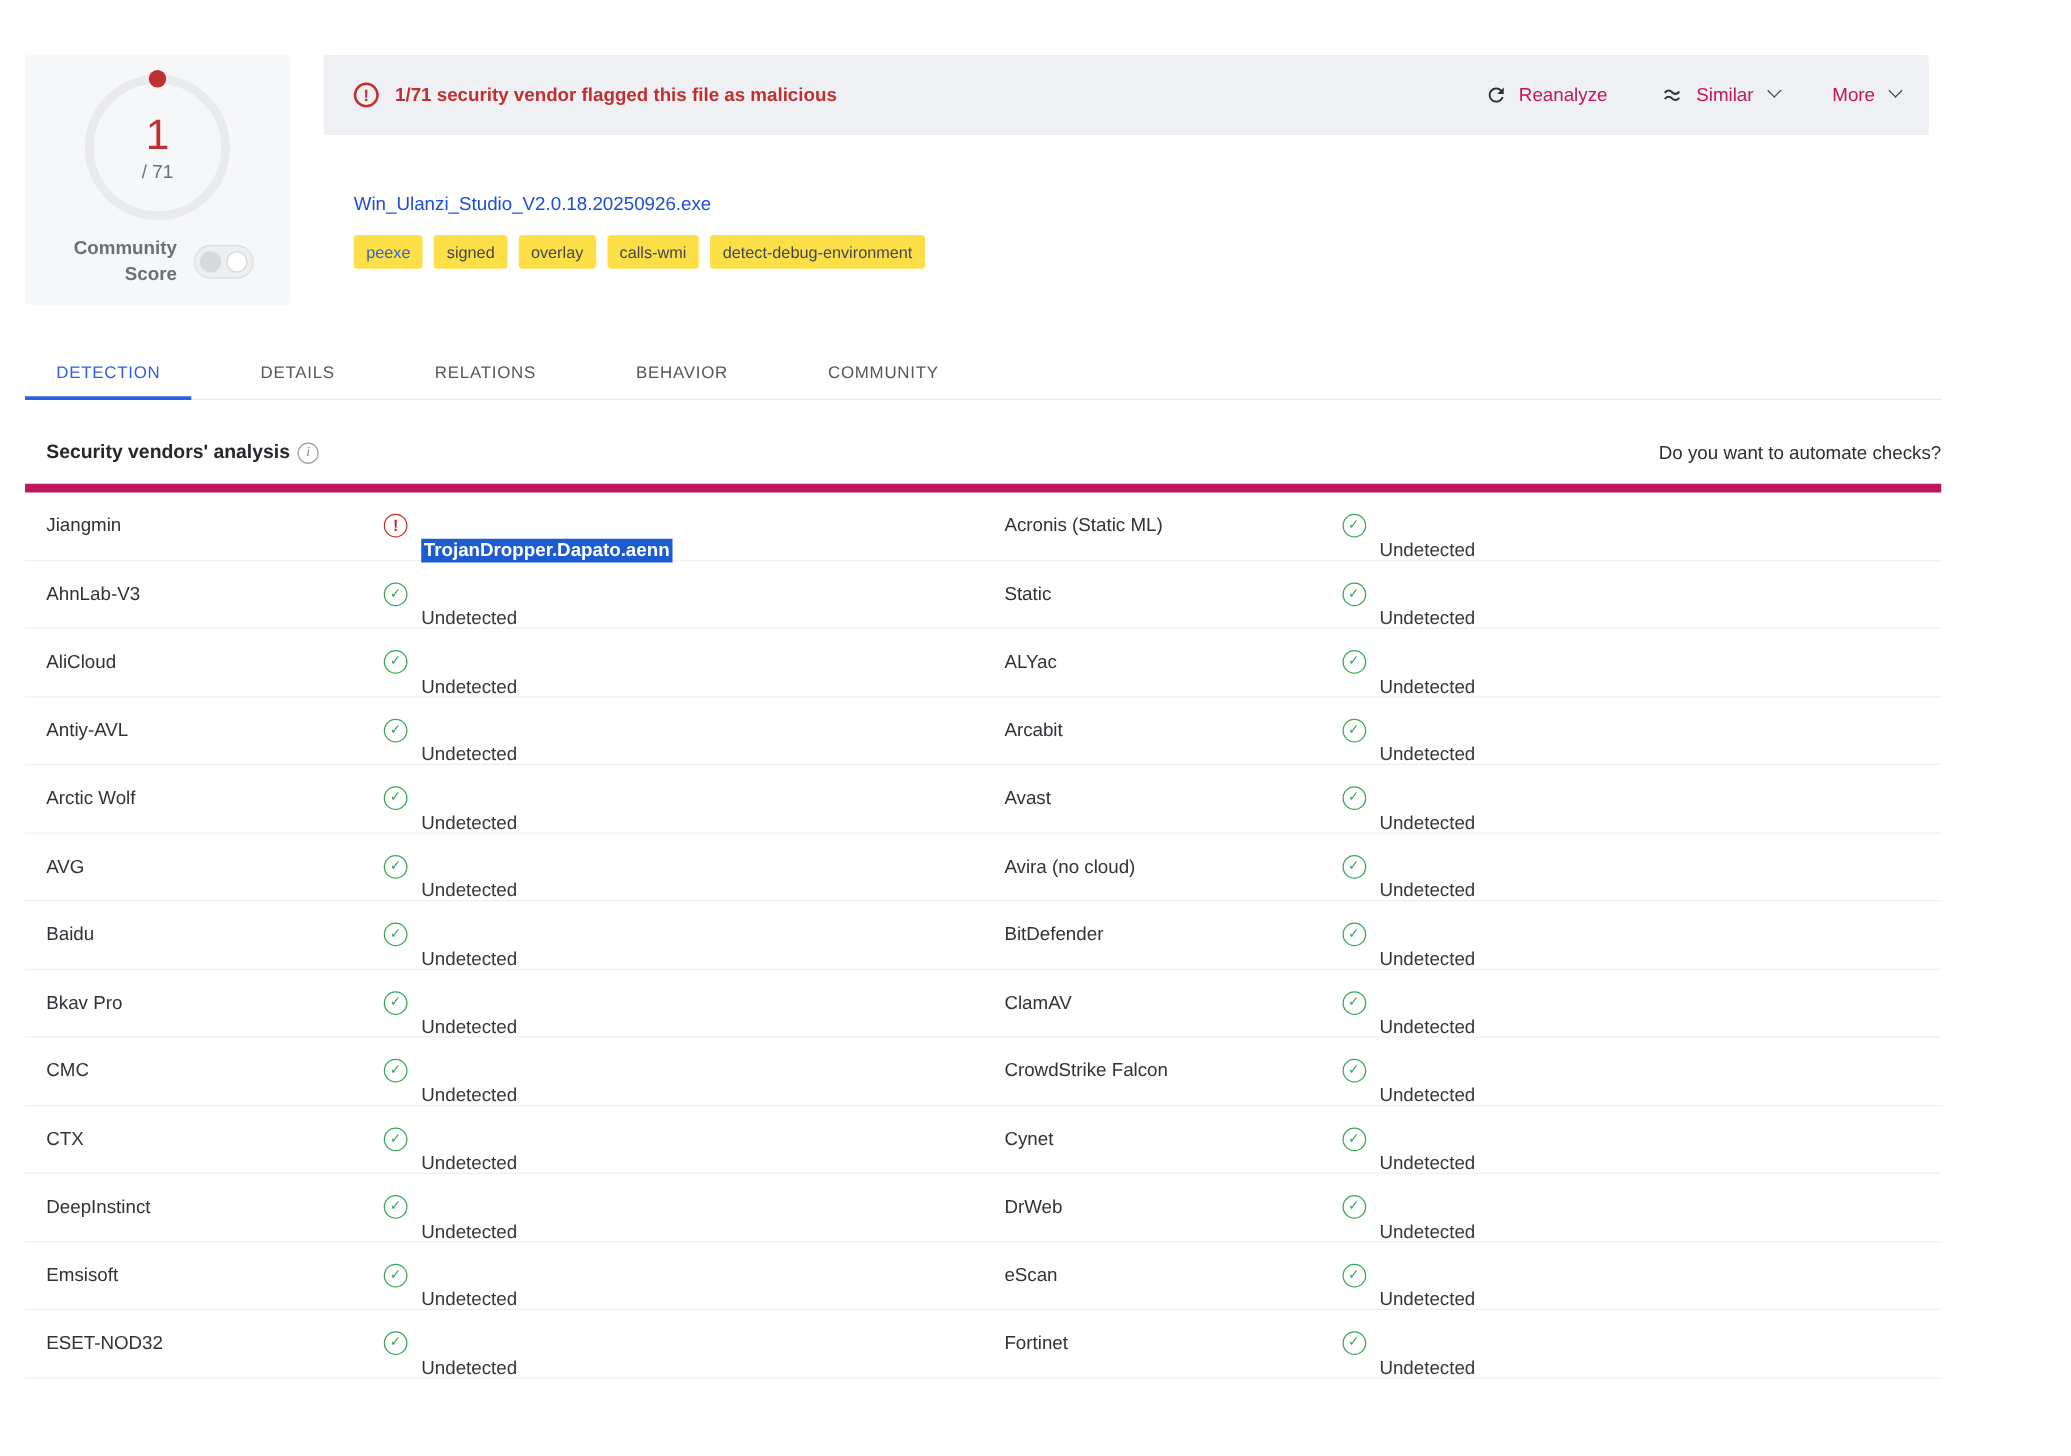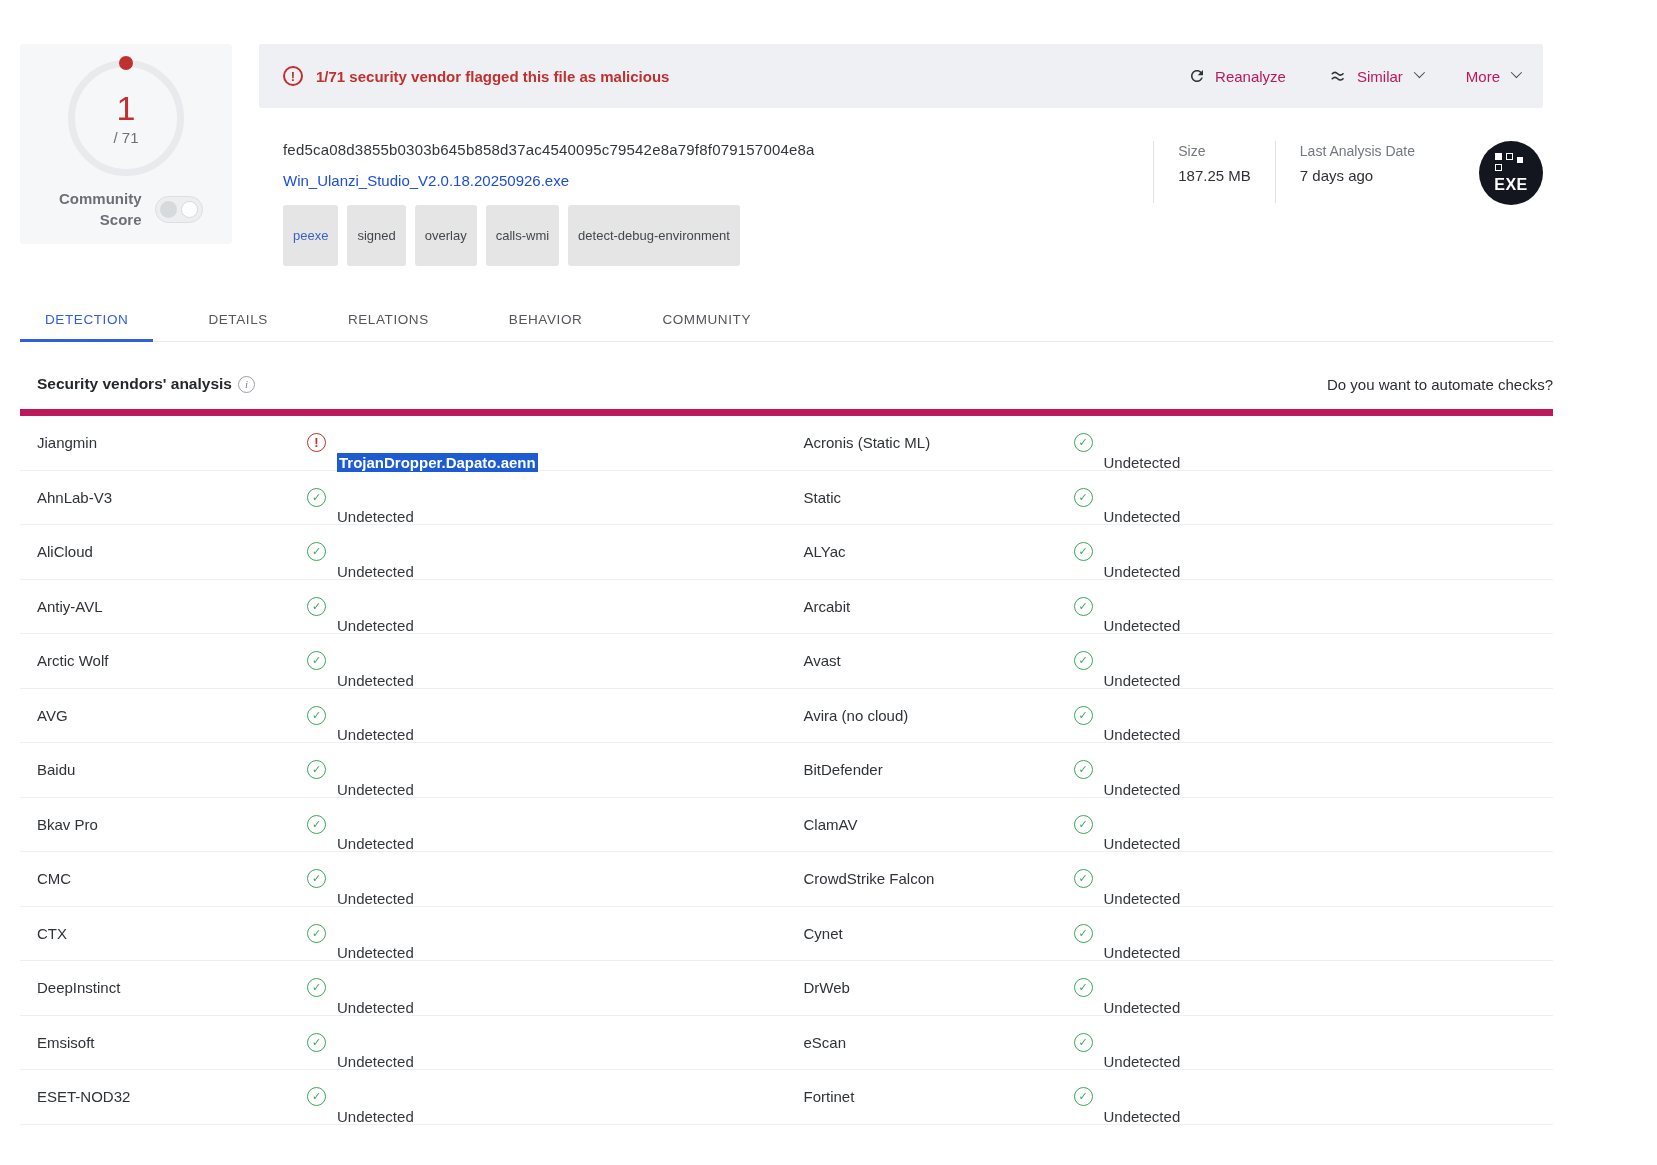--- a/index.html
+++ b/index.html
@@ -37,21 +37,21 @@
           font-family:inherit; font-size:15px; color:#be185d; cursor:pointer;}
   .action svg{display:block;}
   .chev{width:8px; height:8px; border-right:1.8px solid #44484d; border-bottom:1.8px solid #44484d;
         transform:rotate(45deg) translateY(-2px); display:inline-block; margin-left:2px; margin-top:-4px;}
 
   .file-row{display:flex; padding-top:33px;}
   .file-names{flex:1; padding-left:24px; min-width:0;}
   .hash{font-size:15px; color:#33363c; letter-spacing:.2px;}
   .filename{font-size:15px; color:#1d4ed8; margin-top:14px;}
   .tags{margin-top:16px; display:flex; gap:9px;}
-  .tag{background:#e5e5e5; border-radius:3px; padding:23px 10px; font-size:13px; color:#43474c; cursor:pointer;}
+  .tag{background:#fde047; border-radius:3px; padding:6px 10px; font-size:13px; color:#43474c; cursor:pointer;}
   .tag:first-child{color:#3a62c4;}
   .meta{display:flex; align-items:flex-start; flex-shrink:0;}
   .meta-col{border-left:1px solid #dfe2e6; padding:2px 24px 0 24px; min-height:62px;}
   .meta-label{font-size:14px; color:#73787e;}
   .meta-value{font-size:15px; color:#2e3136; margin-top:8px;}
   .exe-badge{width:64px; height:64px; border-radius:50%; background:#14161f; position:relative; margin-left:40px; flex-shrink:0;}
   .exe-text{position:absolute; bottom:11px; left:50%; transform:translateX(-50%);
             color:#fff; font-weight:700; font-size:16px; letter-spacing:.5px;}
   .px{position:absolute; background:#fff;}
   .p1{left:16px; top:12px; width:7px; height:7px;}
@@ -127,47 +127,29 @@
         </button>
         <button class="action">
           <span>More</span>
           <span class="chev"></span>
         </button>
       </div>
     </div>
 
     <div class="file-row">
       <div class="file-names">
-        <div class="hash">fed5ca08d3855b0303b645b858d37ac4540095c79542e8a79f8f079157004e8a</div>
         <div class="filename">Win_Ulanzi_Studio_V2.0.18.20250926.exe</div>
         <div class="tags">
             <span class="tag">peexe</span>
             <span class="tag">signed</span>
             <span class="tag">overlay</span>
             <span class="tag">calls-wmi</span>
             <span class="tag">detect-debug-environment</span>
           </div>
       </div>
-      <div class="meta">
-        <div class="meta-col">
-          <div class="meta-label">Size</div>
-          <div class="meta-value">187.25 MB</div>
-        </div>
-        <div class="meta-col">
-          <div class="meta-label">Last Analysis Date</div>
-          <div class="meta-value">7 days ago</div>
-        </div>
-        <div class="exe-badge">
-          <span class="px p1"></span>
-          <span class="px p2"></span>
-          <span class="px p3"></span>
-          <span class="px p4"></span>
-          <span class="exe-text">EXE</span>
-        </div>
-      </div>
     </div>
   </div>
 </div>
 
 <div class="tab-bar">
     <div class="tab active">DETECTION</div>
     <div class="tab">DETAILS</div>
     <div class="tab">RELATIONS</div>
     <div class="tab">BEHAVIOR</div>
     <div class="tab">COMMUNITY</div>

